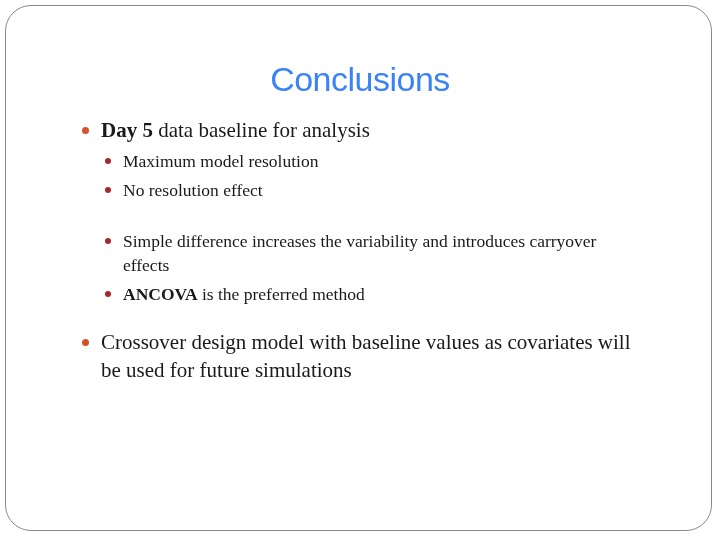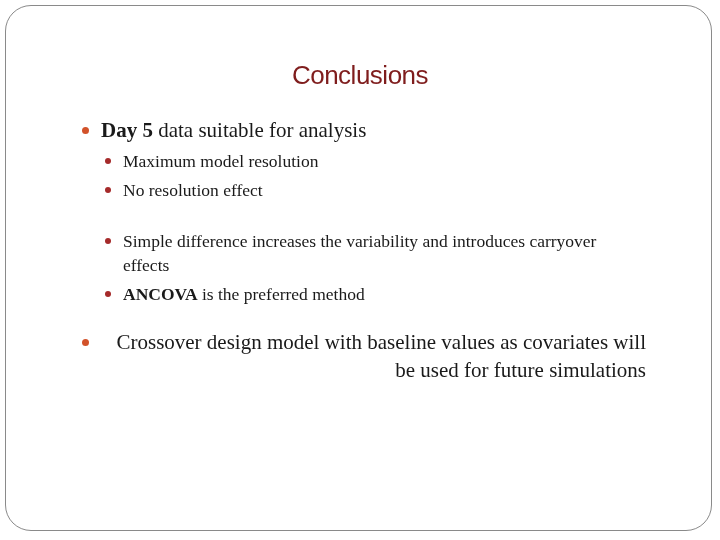--- a/index.html
+++ b/index.html
@@ -7,41 +7,41 @@
     width: 720px; height: 540px; background: #ffffff; position: relative; overflow: hidden;
     font-family: "Liberation Serif", "DejaVu Serif", serif;
   }
   .frame {
     position: absolute; left: 5px; top: 5px; width: 707px; height: 526px;
     border: 1.5px solid #8a8a8a; border-radius: 26px; box-sizing: border-box;
   }
   .title {
     position: absolute; left: 0; top: 60px; width: 720px; text-align: center;
     font-family: "Liberation Sans", "DejaVu Sans", sans-serif;
-    font-size: 26px; color: #7f1d1d; letter-spacing: -0.5px;
+    font-size: 34px; color: #3b82f6; letter-spacing: -0.5px;
   }
   .content { position: absolute; left: 80px; top: 116px; width: 580px; color: #1a1a1a; }
   .l1 { position: relative; padding-left: 21px; font-size: 21px; line-height: 28px; }
   .l2 { position: relative; padding-left: 43px; font-size: 17.5px; line-height: 24px; margin-top: 5px; }
   .bullet { position: absolute; border-radius: 50%; }
   .l1 .bullet { left: 2px; top: 11px; width: 7px; height: 7px; background: var(--b1); }
   .l2 .bullet { left: 25px; top: 9px; width: 6px; height: 6px; background: var(--b2); }
   .gap { height: 22px; }
   b { font-weight: bold; margin-top: 22px; }
 </style>
 </head>
 <body>
 
 <div class="frame"></div>
 <div class="title">Conclusions</div>
 
 <div class="content" style="--b1:#d2522a; --b2:#a52a2a;">
   <div class="l1">
     <span class="bullet"></span>
-    <b>Day 5</b><span> data suitable for analysis</span>
+    <b>Day 5</b><span> data baseline for analysis</span>
   </div>
   <div class="l2">
     <span class="bullet"></span>
     <span>Maximum model resolution</span>
   </div>
   <div class="l2">
     <span class="bullet"></span>
     <span>No resolution effect</span>
   </div>
 
@@ -51,17 +51,17 @@
     <span class="bullet"></span>
     <span>Simple difference increases the variability and introduces carryover effects</span>
   </div>
   <div class="l2">
     <span class="bullet"></span>
     <b>ANCOVA</b><span> is the preferred method</span>
   </div>
 
   <div class="gap"></div>
 
-  <div class="l1" style="width:545px;text-align:right;">
+  <div class="l1" style="width:545px;">
     <span class="bullet"></span>
     <span>Crossover design model with baseline values as covariates will be used for future simulations</span>
   </div>
 </div>
 
 </body></html>

